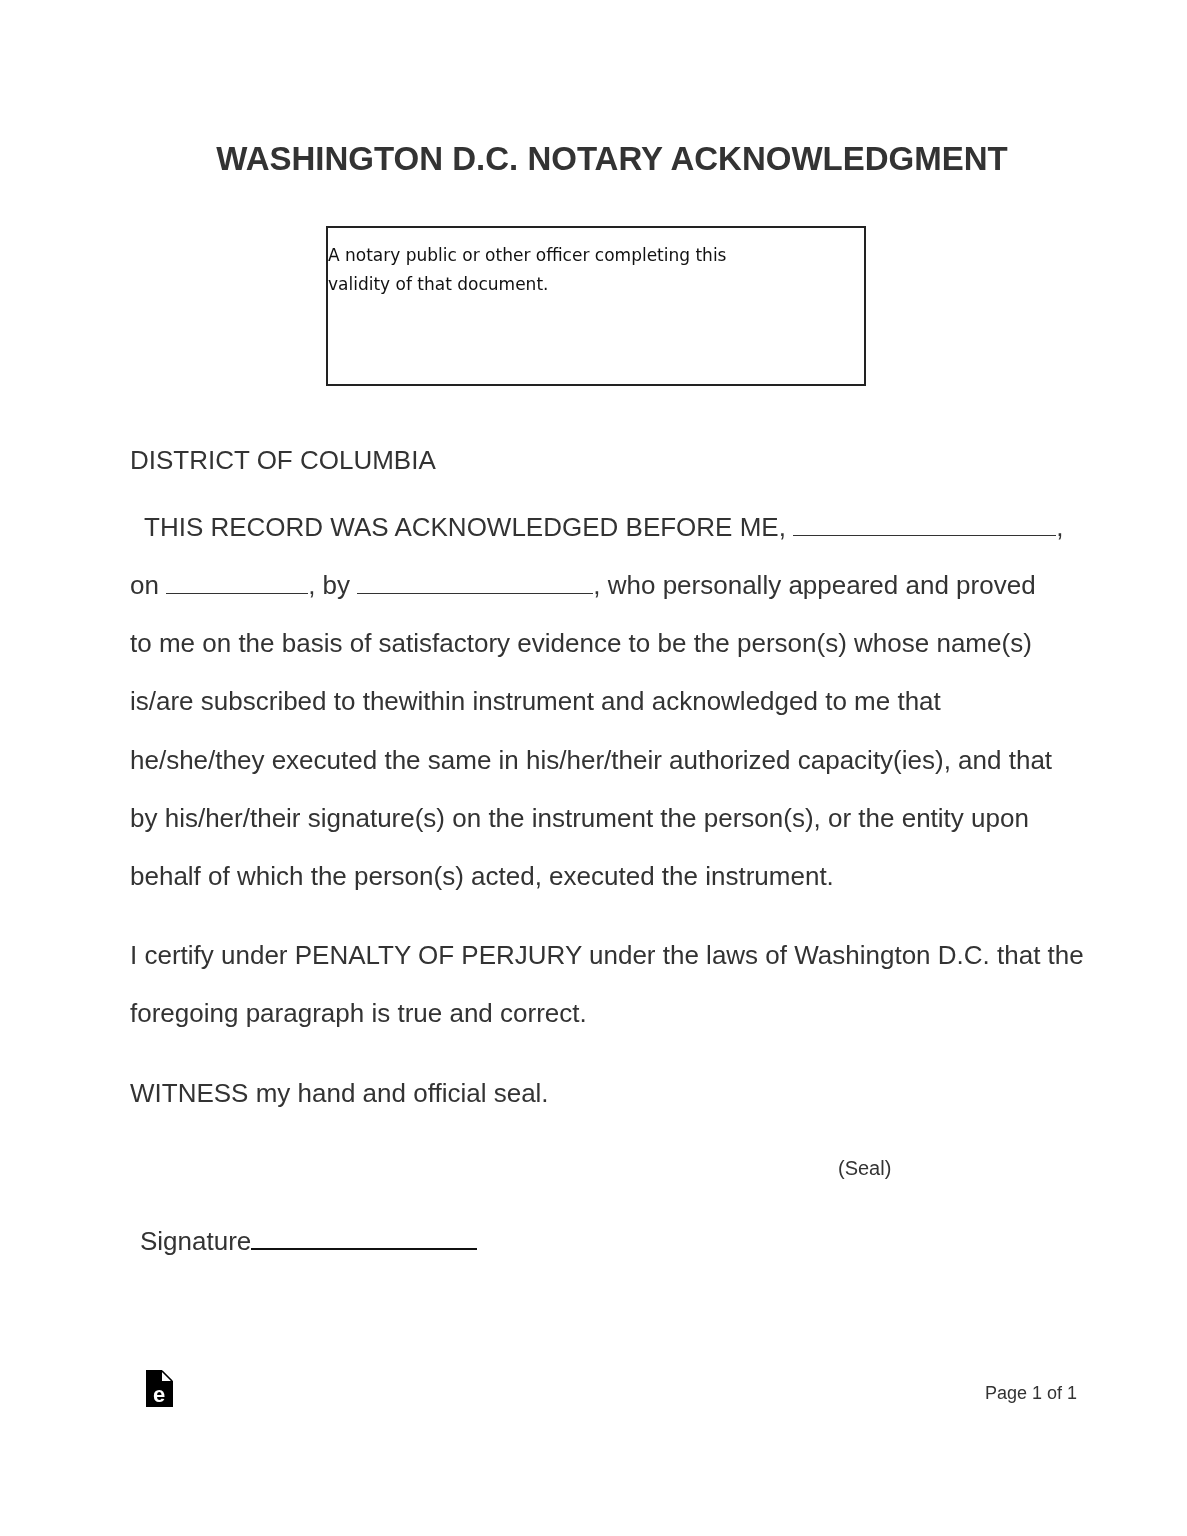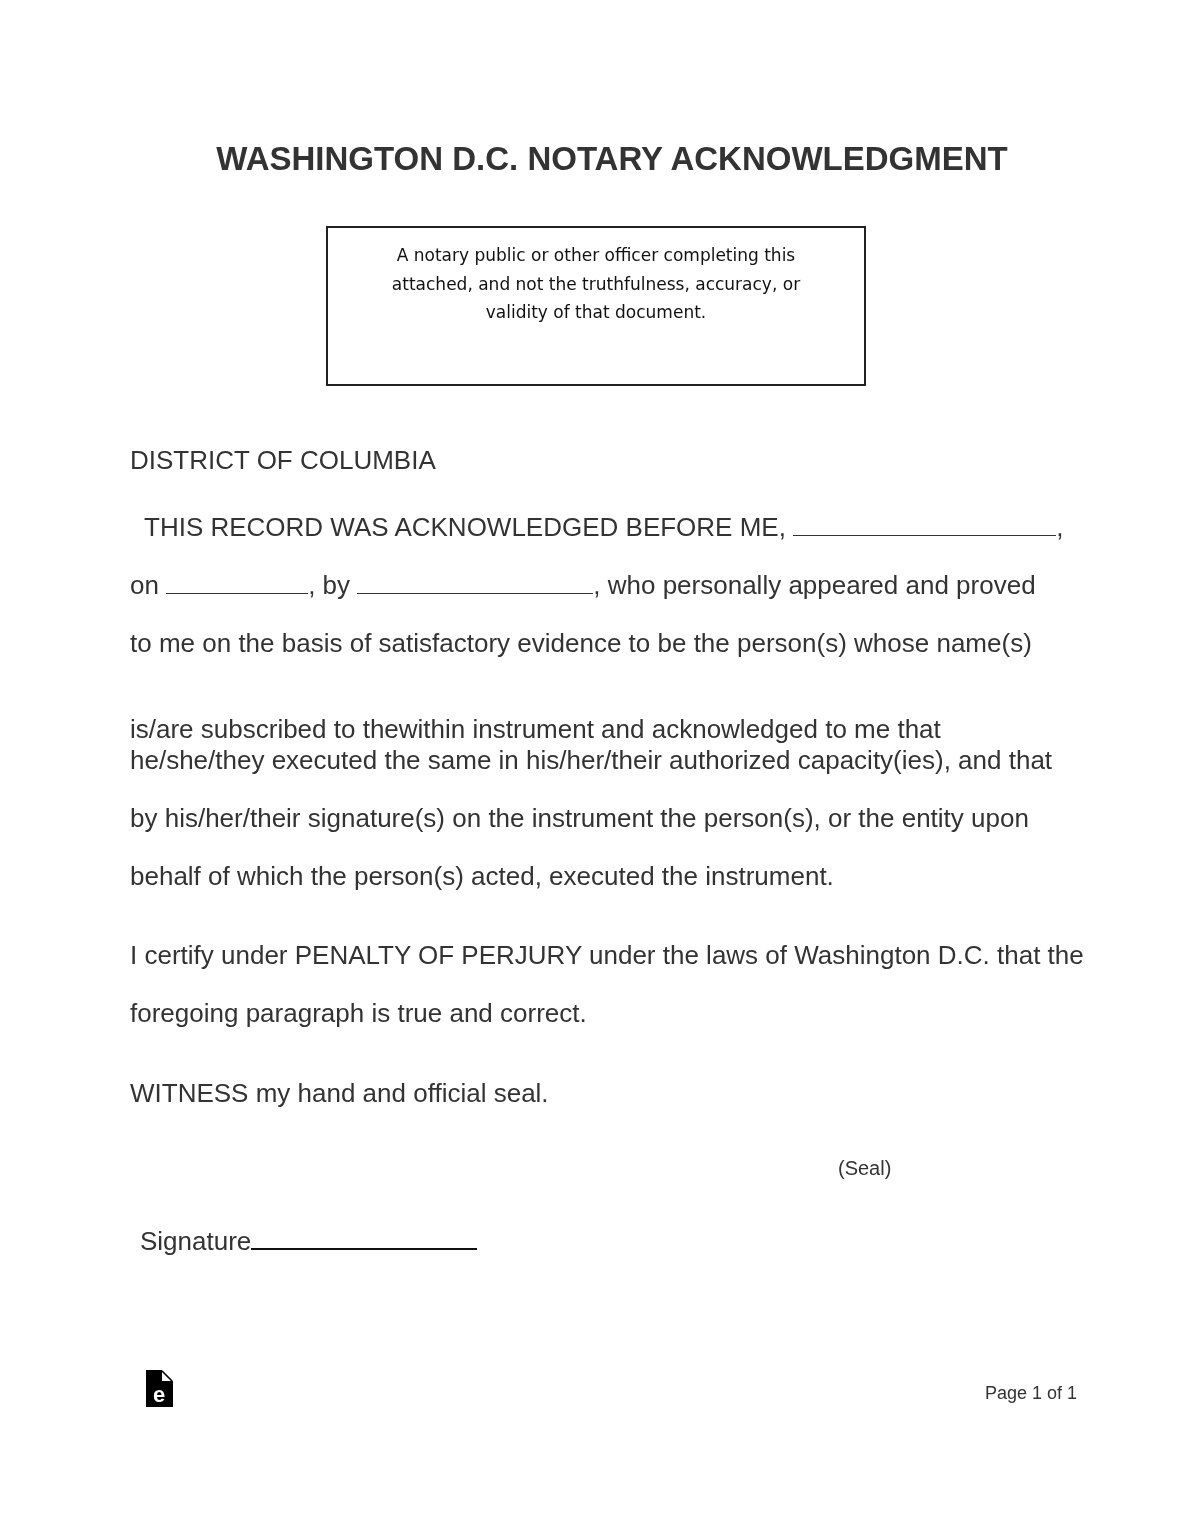--- a/index.html
+++ b/index.html
@@ -6,21 +6,21 @@
     body { width: 1187px; height: 1536px; position: relative; overflow: hidden; color: #333333; }
     .title {
       position: absolute; left: 0; top: 140px; width: 1224px; text-align: center;
       font-family: "Liberation Sans", sans-serif; font-weight: bold; font-size: 33px;
       color: #333333; letter-spacing: 0px;
     }
     .disclaimer {
       position: absolute; left: 326px; top: 226px; width: 540px; height: 160px;
       border: 2px solid #222222; box-sizing: border-box;
       font-family: "DejaVu Sans", sans-serif; font-size: 17px; line-height: 28.5px;
-      text-align: center; color: #111111; padding-top: 13px;
+      color: #111111; padding-top: 13px;
     }
     .disclaimer span { display: block; }
     .line {
       position: absolute; left: 130px; font-family: "Liberation Sans", sans-serif;
       font-size: 26px; color: #333333; white-space: nowrap;
     }
     .blank { display: inline-block; border-bottom: 1.5px solid #333333; height: 18px; vertical-align: baseline; }
     .sig-blank { display: inline-block; border-bottom: 2.5px solid #111111; width: 226px; height: 18px; }
     .seal { position: absolute; left: 838px; top: 1157px; font-family: "Liberation Sans", sans-serif; font-size: 20px; color: #333333; }
     .logo { position: absolute; left: 146px; top: 1370px; width: 27px; height: 37px; }
@@ -28,36 +28,35 @@
   </style>
 </head>
 <body>
 
 <div>
 
   <div class="title">WASHINGTON D.C. NOTARY ACKNOWLEDGMENT</div>
 
   <div class="disclaimer">
     <span>A notary public or other officer completing this</span>
-    <span>attached, and not the truthfulness, accuracy, or</span>
     <span>validity of that document.</span>
   </div>
 
   <div class="line" style="top:445px;">DISTRICT OF COLUMBIA</div>
 
   <div class="line" style="top:512px;margin-left:14px;">
     <span>THIS RECORD WAS ACKNOWLEDGED BEFORE ME, </span><span class="blank" style="width:263px;"></span><span>,</span>
   </div>
 
   <div class="line" style="top:570px;">
     <span>on </span><span class="blank" style="width:142px;"></span><span>, by </span><span class="blank" style="width:236px;"></span><span>, who personally appeared and proved</span>
   </div>
 
   <div class="line" style="top:628px;">to me on the basis of satisfactory evidence to be the person(s) whose name(s)</div>
-  <div class="line" style="top:686px;margin-top:28px;">is/are subscribed to thewithin instrument and acknowledged to me that</div>
+  <div class="line" style="top:686px;">is/are subscribed to thewithin instrument and acknowledged to me that</div>
   <div class="line" style="top:745px;">he/she/they executed the same in his/her/their authorized capacity(ies), and that</div>
   <div class="line" style="top:803px;">by his/her/their signature(s) on the instrument the person(s), or the entity upon</div>
   <div class="line" style="top:861px;">behalf of which the person(s) acted, executed the instrument.</div>
 
   <div class="line" style="top:940px;">I certify under PENALTY OF PERJURY under the laws of Washington D.C. that the</div>
   <div class="line" style="top:998px;">foregoing paragraph is true and correct.</div>
 
   <div class="line" style="top:1078px;">WITNESS my hand and official seal.</div>
 
   <div class="line" style="top:1182px; left:140px;margin-top:44px;">

